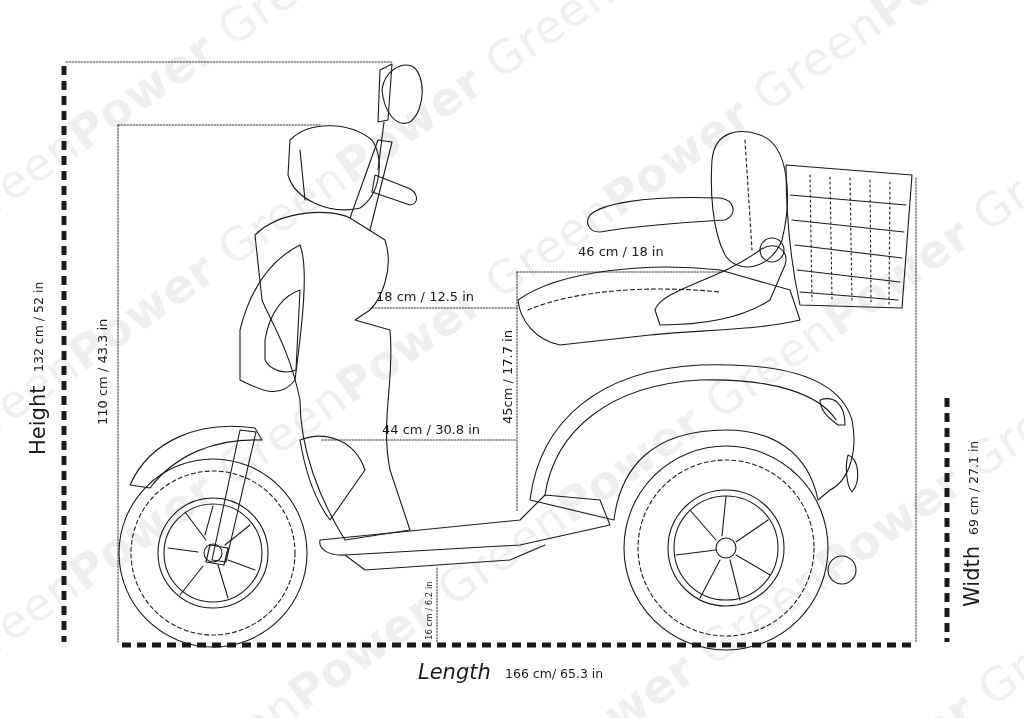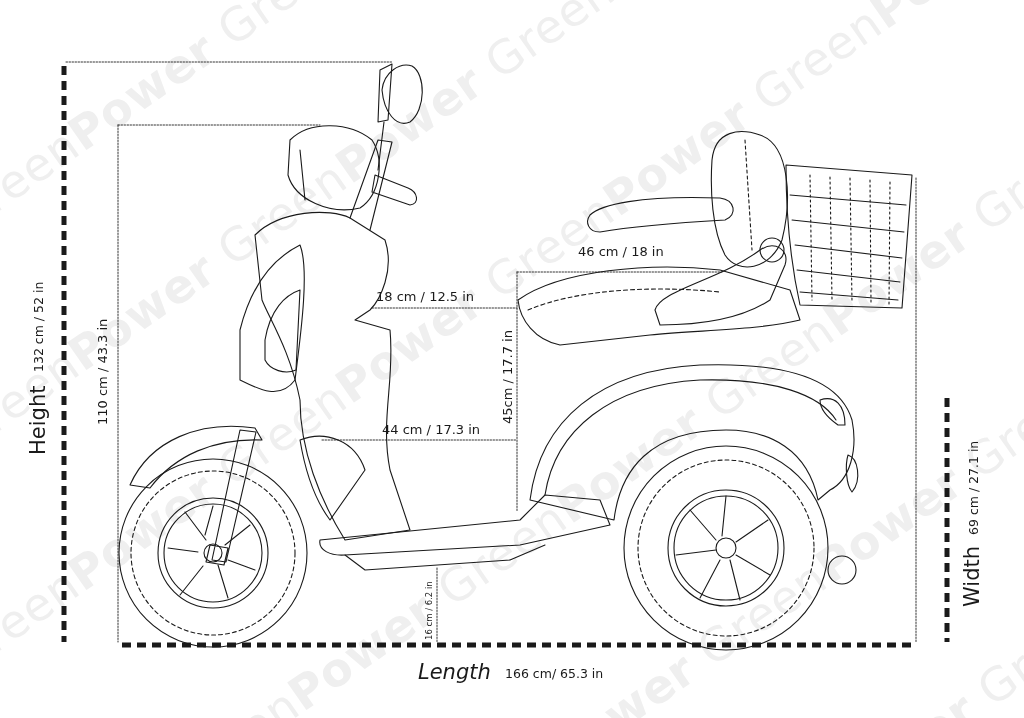--- a/index.html
+++ b/index.html
@@ -107,21 +107,21 @@
     <path d="M810 175 L812 300 M830 177 L832 300 M850 178 L852 302 M870 180 L871 302 M890 182 L889 304" stroke-dasharray="2 3"></path>
   </g>
 </svg>
 
 <div class="label v big" style="left:26px; top:455px;">Height</div>
 <div class="label v small" style="left:31px; top:372px;">132 cm / 52 in</div>
 <div class="label v med" style="left:95px; top:425px;">110 cm / 43.3 in</div>
 
 <div class="label med" style="left:578px; top:244px;">46 cm / 18 in</div>
 <div class="label med" style="left:376px; top:289px;">18 cm / 12.5 in</div>
-<div class="label med" style="left:382px; top:422px;">44 cm / 17.3 in</div>
+<div class="label med" style="left:382px; top:422px;">44 cm / 30.8 in</div>
 <div class="label v med" style="left:500px; top:424px;">45cm / 17.7 in</div>
 <div class="label v tiny" style="left:424px; top:640px;">16 cm / 6.2 in</div>
 
 <div class="label v big" style="left:960px; top:607px;">Width</div>
 <div class="label v small" style="left:966px; top:535px;">69 cm / 27.1 in</div>
 
 <div class="label big" style="left:418px; top:660px;font-style:italic;">Length</div>
 <div class="label small" style="left:505px; top:666px;text-align:right;">166 cm/ 65.3 in</div>
 
 </body></html>

